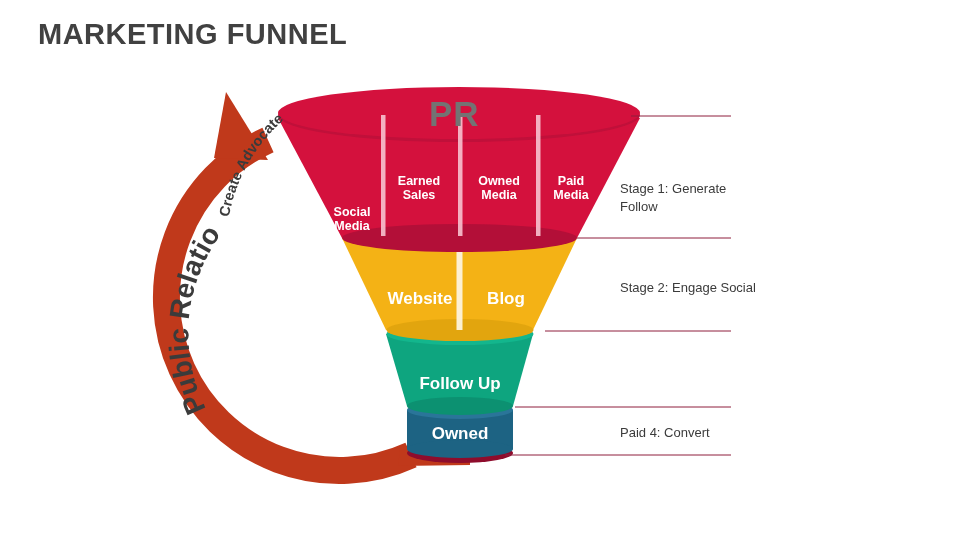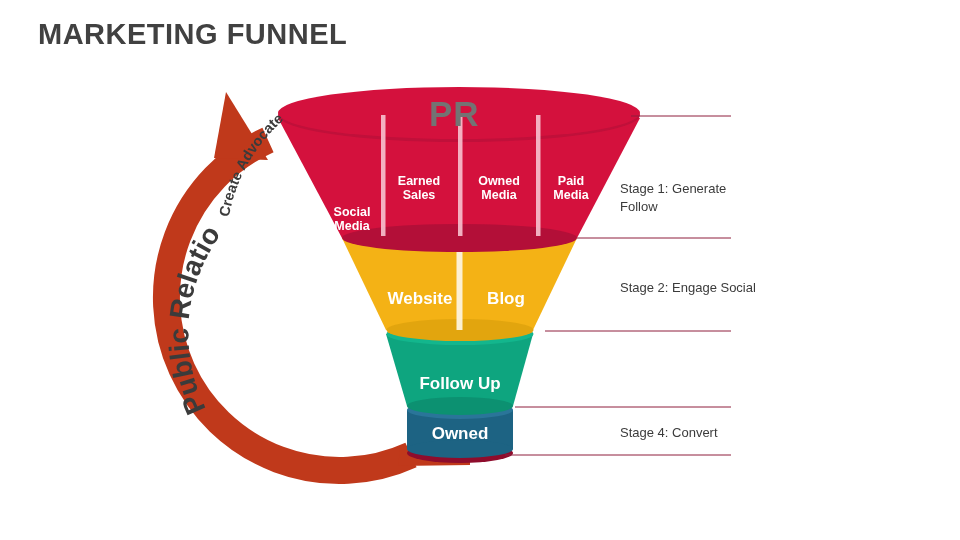--- a/index.html
+++ b/index.html
@@ -159,15 +159,15 @@
 
   <div class="funnel-label fl-mid" style="left:385px;top:289px;width:70px;">Website</div>
   <div class="funnel-label fl-mid" style="left:464px;top:289px;width:64px;padding-left:10px;">Blog</div>
 
   <div class="funnel-label fl-mid" style="left:405px;top:374px;width:110px;">Follow Up</div>
   <div class="funnel-label fl-mid" style="left:407px;top:424px;width:106px;">Owned</div>
 
   <div class="stage-label" style="left:620px;top:180px;width:130px;">Stage 1: Generate
 Follow</div>
   <div class="stage-label" style="left:620px;top:279px;width:170px;">Stage 2: Engage Social</div>
-  <div class="stage-label" style="left:620px;top:424px;width:170px;">Stage 4: Convert</div>
+  <div class="stage-label" style="left:620px;top:424px;width:170px;">Paid 4: Convert</div>
 
 </div>
 
 </body></html>

